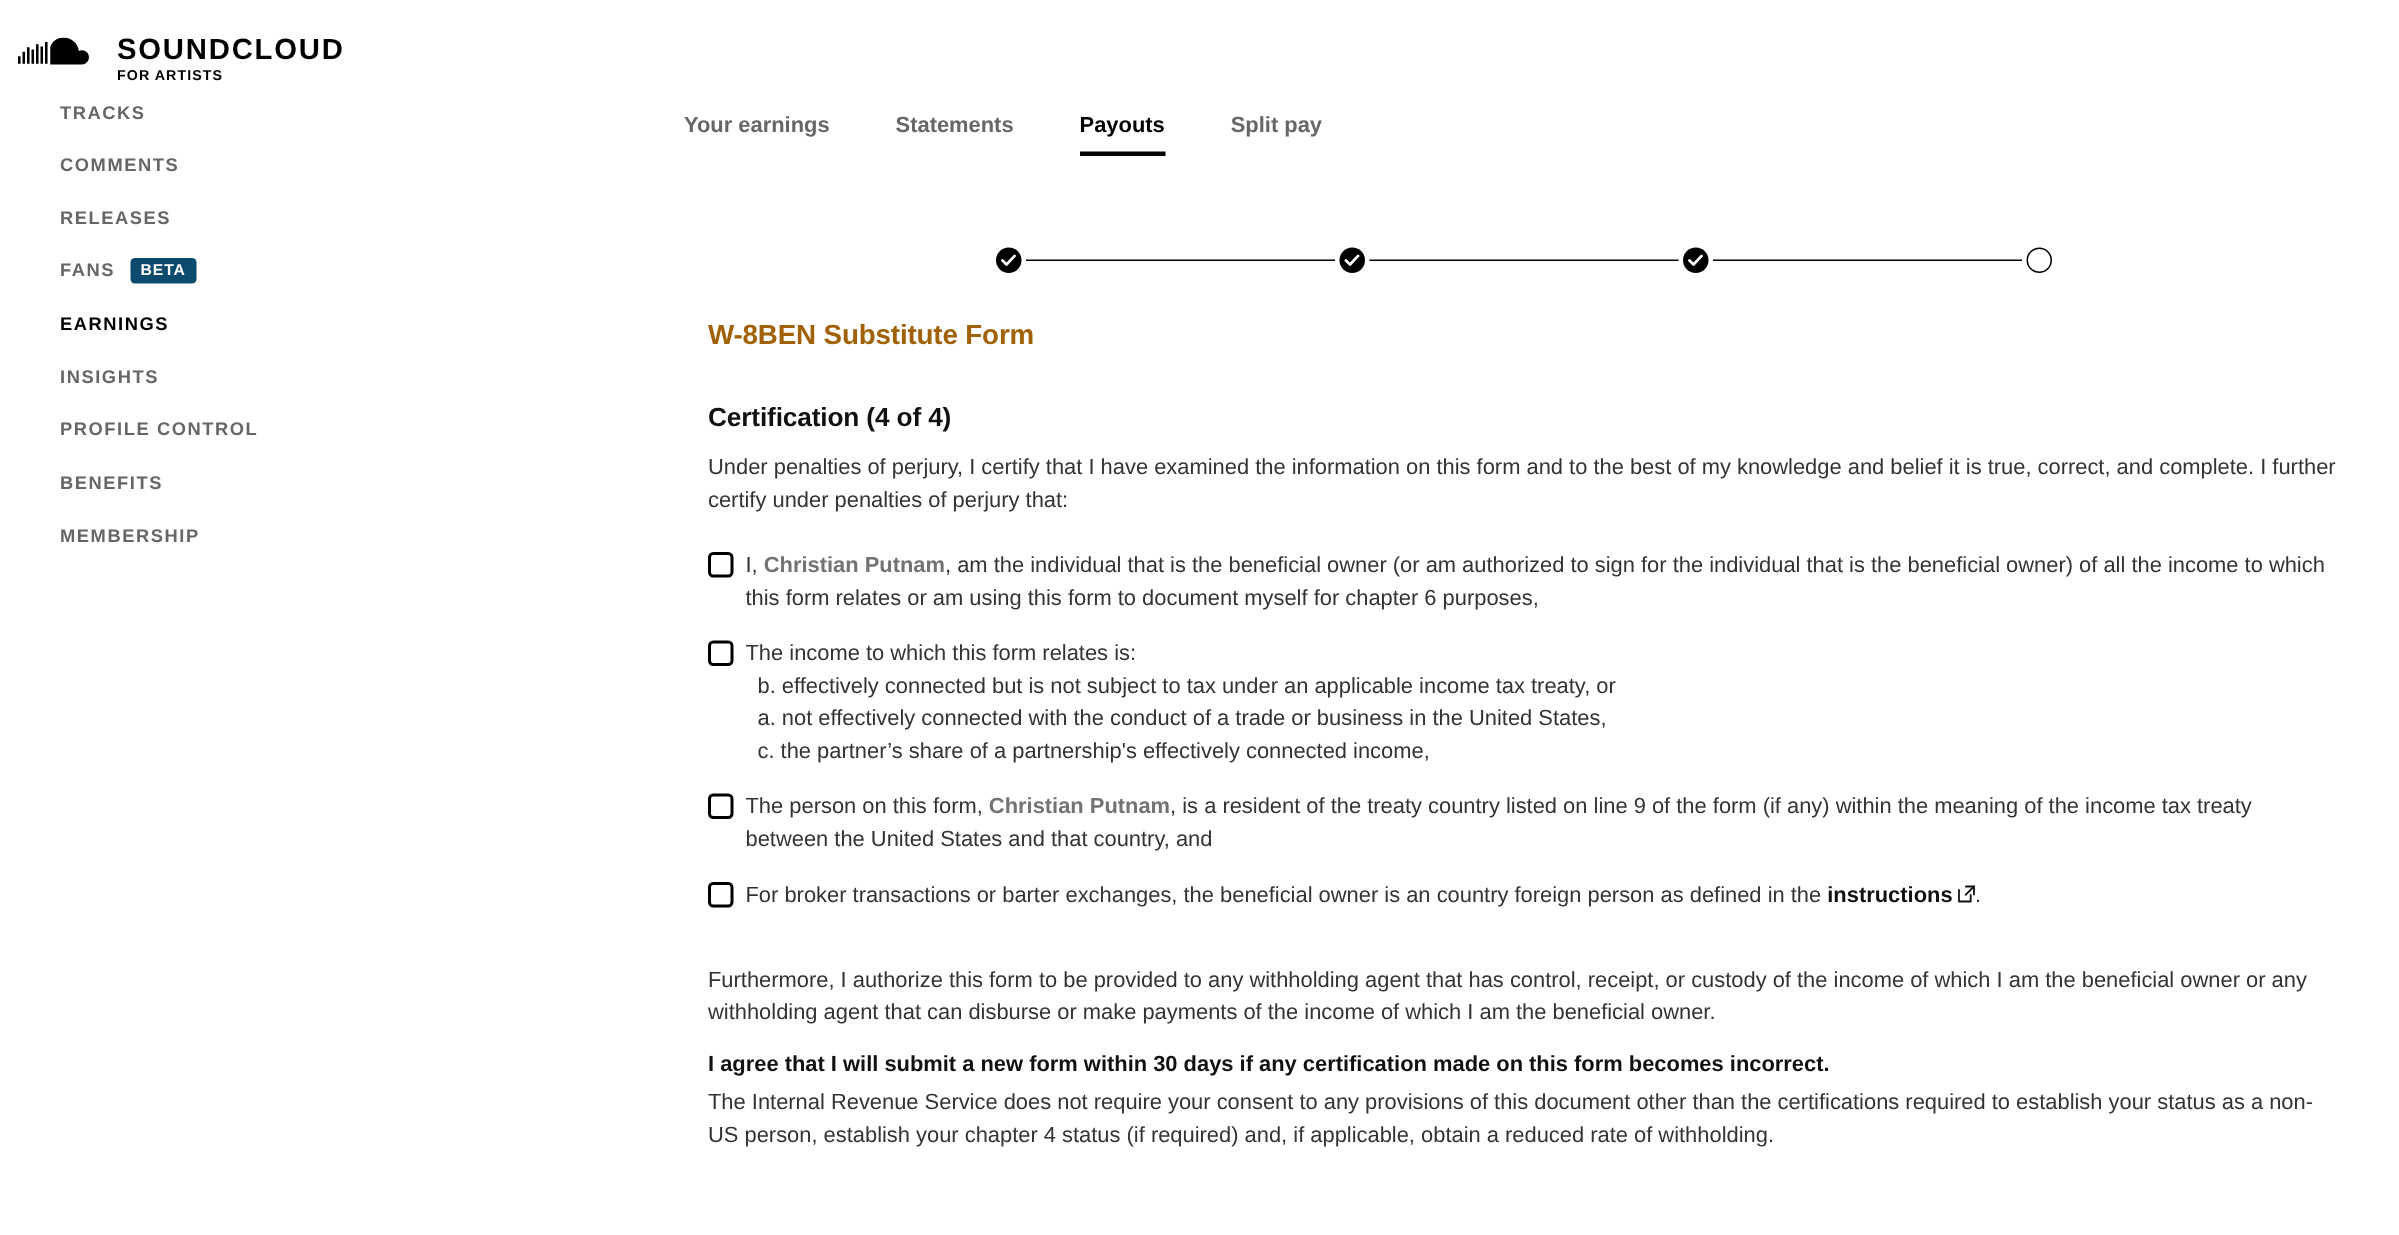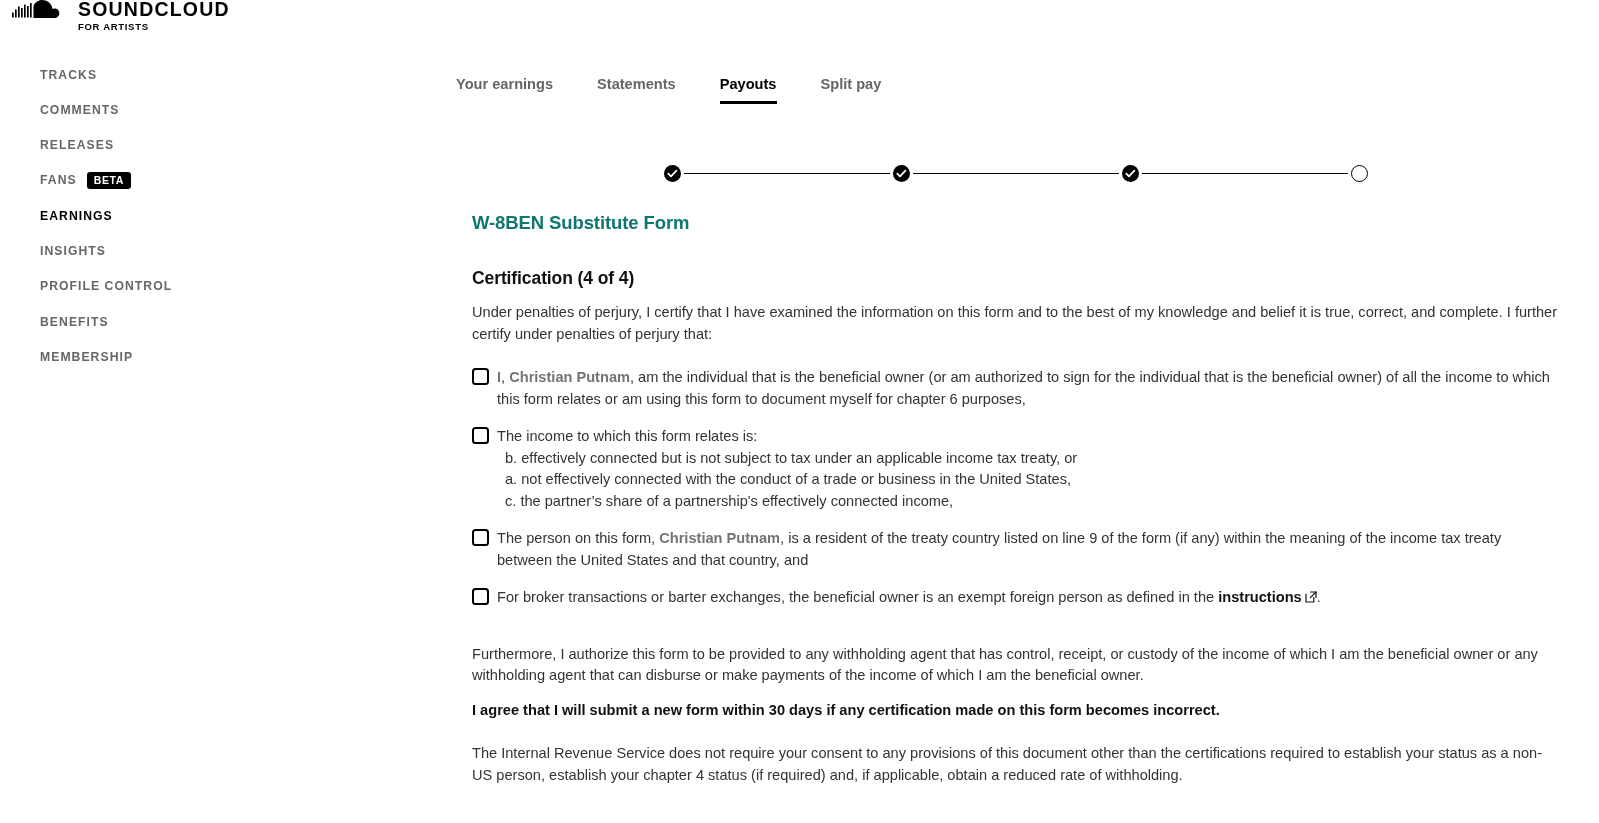--- a/index.html
+++ b/index.html
@@ -13,22 +13,22 @@
   }
   .page { position: relative; width: 1599px; height: 823px; }
 
   
   .sidebar {
     position: absolute; left: 0; top: 0;
     width: 440px; height: 823px;
     background: #ffffff;
   }
   .logo {
-    position: absolute; left: 12px; top: 0;
-    display: flex; gap: 8px;
+    position: absolute; left: 12px; top: 24px;
+    display: flex; align-items: center; gap: 8px;
   }
   .logo-mark { display: block; }
   .logo-text { display: flex; flex-direction: column; line-height: 1; }
   .logo-title {
     font-size: 19.5px; font-weight: 700; letter-spacing: 1.2px;
     color: #000; font-family: "Liberation Sans", sans-serif;
   }
   .logo-sub {
     font-size: 9.5px; font-weight: 700; letter-spacing: 0.7px;
     color: #000; margin-top: 2px;
@@ -37,21 +37,21 @@
   .nav-item {
     display: flex; align-items: center; gap: 10px;
     height: 21px; margin-bottom: 14.3px;
     font-size: 12.2px; font-weight: 700; letter-spacing: 1.05px;
     color: #666666; cursor: pointer; text-transform: uppercase;
     white-space: nowrap;
   }
   .nav-item.active { color: #000000; }
   .badge {
     display: inline-flex; align-items: center; justify-content: center;
-    background: #000000; color: #ffffff;
+    background: #0c4a6e; color: #ffffff;
     font-size: 10.5px; font-weight: 700; letter-spacing: 0.6px;
     border-radius: 3px; padding: 3px 7px 3px 7px; line-height: 1;
   }
 
   
   .tabs {
     position: absolute; left: 456px; top: 76px;
     display: flex; align-items: flex-start; gap: 16px;
   }
   .tab {
@@ -81,21 +81,21 @@
     flex: 1 1 auto; height: 1.7px; background: #000000;
     margin: 0 3px;
   }
 
   
   .content {
     position: absolute; left: 472px; top: 212px;
     width: 1086px;
   }
   .form-title {
-    font-size: 18.5px; font-weight: 700; color: #0f766e;
+    font-size: 18.5px; font-weight: 700; color: #a16207;
     margin: 0 0 34px 0; letter-spacing: -0.1px;
   }
   .section-title {
     font-size: 17.5px; font-weight: 700; color: #111111;
     margin: 0 0 13px 0; letter-spacing: -0.1px;
   }
   .intro {
     font-size: 14.6px; line-height: 21.5px; color: #333333;
     margin: 0 0 22px 0;
   }
@@ -125,21 +125,21 @@
     cursor: pointer; white-space: nowrap;
   }
   .ext-icon {
     display: inline-block; vertical-align: -1px; margin-left: 3px;
   }
   .para {
     font-size: 14.6px; line-height: 21.5px; color: #333333;
     margin: 0 0 13px 0;
   }
   .para.spaced-top { margin-top: 34px; }
-  .para.bold { font-weight: 700; color: #111111; margin-bottom: 22px; }
+  .para.bold { font-weight: 700; color: #111111; margin-bottom: 4px; }
 </style>
 </head>
 <body>
 
 <div class="page">
 
   <div class="sidebar">
 
     <div class="logo">
       <span class="logo-mark">
@@ -251,21 +251,21 @@
         </div>
       </div>
 
       <div class="cert-item">
         <div class="cbx"></div>
         <div class="cert-body"><span>The person on this form, </span><b>Christian Putnam</b><span>, is a resident of the treaty country listed on line 9 of the form (if any) within the meaning of the income tax treaty between the United States and that country, and</span></div>
       </div>
 
       <div class="cert-item">
         <div class="cbx"></div>
-        <div class="cert-body"><span>For broker transactions or barter exchanges, the beneficial owner is an exempt foreign person as defined in the </span><a class="ext-link"><span>instructions</span><span class="ext-icon"><svg width="12" height="12" viewBox="0 0 12 12" xmlns="http://www.w3.org/2000/svg">
+        <div class="cert-body"><span>For broker transactions or barter exchanges, the beneficial owner is an country foreign person as defined in the </span><a class="ext-link"><span>instructions</span><span class="ext-icon"><svg width="12" height="12" viewBox="0 0 12 12" xmlns="http://www.w3.org/2000/svg">
                   <path d="M1 3.2 V11 H8.8 V6.6" stroke="#111" stroke-width="1.2" fill="none" stroke-linecap="round" stroke-linejoin="round"></path>
                   <path d="M5.6 1 H11 V6.4" stroke="#111" stroke-width="1.2" fill="none" stroke-linecap="round" stroke-linejoin="round"></path>
                   <path d="M11 1 L5.4 6.6" stroke="#111" stroke-width="1.2" fill="none" stroke-linecap="round"></path>
                 </svg></span></a><span>.</span></div>
       </div>
 
     </div>
 
     <p class="para spaced-top">Furthermore, I authorize this form to be provided to any withholding agent that has control, receipt, or custody of the income of which I am the beneficial owner or any withholding agent that can disburse or make payments of the income of which I am the beneficial owner.</p>
 

